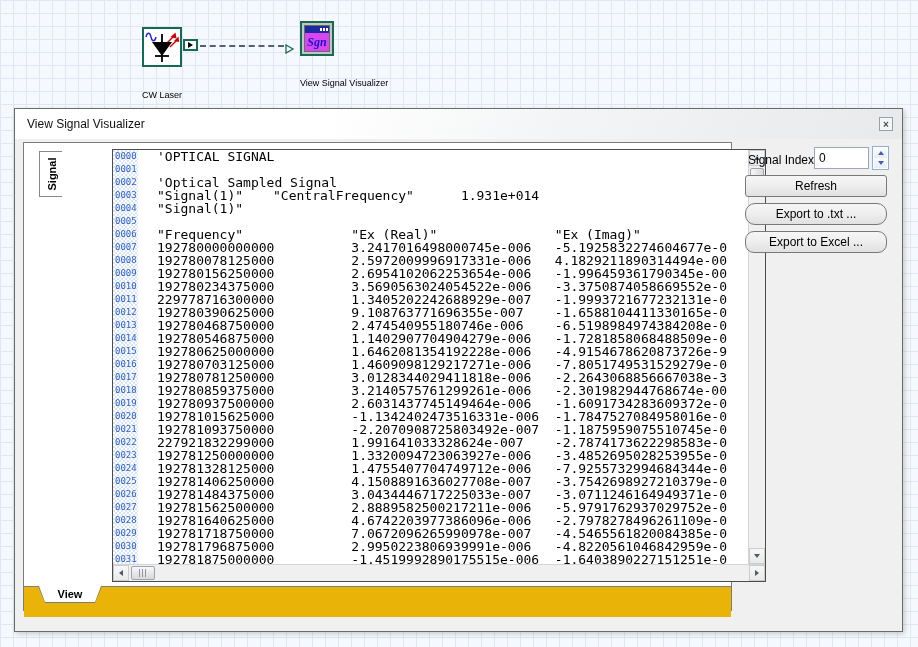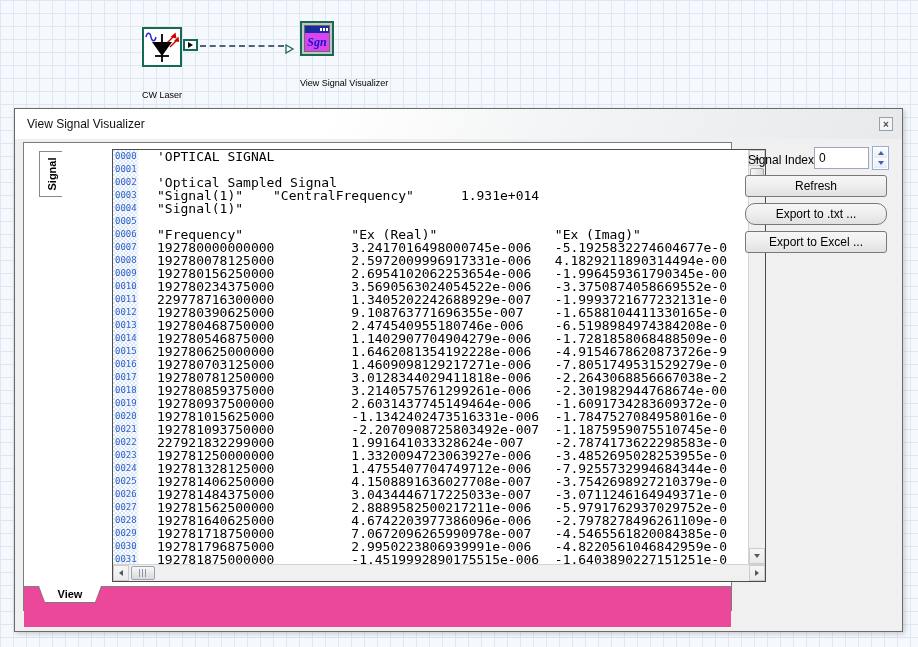--- a/index.html
+++ b/index.html
@@ -77,21 +77,21 @@
   .hthumb { position:absolute; top:1px; bottom:1px; left:18px; width:24px;
     background:linear-gradient(#f8f8f8,#d9d9d9); border:1px solid #9aa4ae; border-radius:2px;
     display:flex; align-items:center; justify-content:center; }
   .grip { width:8px; height:8px;
     background:repeating-linear-gradient(90deg,#8f98a2 0 1px,transparent 1px 3px); }
   .tri-up { width:0; height:0; border-left:3px solid transparent; border-right:3px solid transparent; border-bottom:4px solid #4e5a66; }
   .tri-dn { width:0; height:0; border-left:3px solid transparent; border-right:3px solid transparent; border-top:4px solid #4e5a66; }
   .tri-lt { width:0; height:0; border-top:3px solid transparent; border-bottom:3px solid transparent; border-right:4px solid #4e5a66; }
   .tri-rt { width:0; height:0; border-top:3px solid transparent; border-bottom:3px solid transparent; border-left:4px solid #4e5a66; }
 
-  .tabstrip { position:absolute; left:0; right:0; top:443px; height:41px; background:#ec4899;
+  .tabstrip { position:absolute; left:0; right:0; top:443px; height:31px; background:#eab308;
     border-top:1px solid #808080; }
   .viewtab { position:absolute; left:14px; top:-1px; width:64px; height:17px; }
   .viewtab .shape { position:absolute; inset:0; background:#7a7a7a;
     clip-path:polygon(0 0,100% 0,calc(100% - 7px) 100%,7px 100%); }
   .viewtab .inner { position:absolute; left:1px; right:1px; top:0; bottom:1px; background:#fff;
     clip-path:polygon(0 0,100% 0,calc(100% - 6px) 100%,6px 100%);
     display:flex; align-items:center; justify-content:center; font-weight:bold; font-size:11px; }
 
   
   .sidelabel { position:absolute; left:733px; top:44px; font-size:12px; color:#000; }
@@ -101,21 +101,21 @@
     border:1px solid #94aedb; background:#fff; }
   .spin-btn { position:absolute; left:1px; right:1px; height:10px;
     background:linear-gradient(#fbfbfb,#e8ecf2); display:flex; align-items:center; justify-content:center; }
   .spin-up { top:1px; } .spin-dn { bottom:1px; }
   .stri-up { width:0; height:0; border-left:3px solid transparent; border-right:3px solid transparent; border-bottom:4px solid #3c5fb8; }
   .stri-dn { width:0; height:0; border-left:3px solid transparent; border-right:3px solid transparent; border-top:4px solid #3c5fb8; }
   .btn { position:absolute; left:730px; width:142px; height:22px;
     border:1px solid #787878; border-radius:3px;
     background:linear-gradient(#f6f6f6,#efefef 45%,#e1e1e1);
     display:flex; align-items:center; justify-content:center; font-size:12px; color:#000; cursor:default; }
-  .btn-refresh { top:66px; } .btn-txt { top:94px;border-radius:10px; } .btn-excel { top:122px; }
+  .btn-refresh { top:66px; } .btn-txt { top:94px;border-radius:10px; } .btn-excel { top:122px;border-radius:9px; }
 </style>
 </head>
 <body>
 
 <div class="laser-box">
   <svg viewBox="0 0 36 36">
     <path d="M2 8 C3 3, 6 3, 7 8 S 11 13, 12 8" stroke="#2a2ad0" stroke-width="1.4" fill="none"></path>
     <path d="M22 15 L30 7" stroke="#cf0000" stroke-width="1.4"></path>
     <polygon points="31.5,3.5 32.5,9.5 26.5,8" fill="#cf0000"></polygon>
     <path d="M26 18 L33 11" stroke="#cf0000" stroke-width="1.4"></path>
@@ -209,21 +209,21 @@
           <div class="tl"><span class="c0">192780000000000</span><span class="c1">3.2417016498000745e-006</span><span class="c2">-5.1925832274604677e-0</span></div>
           <div class="tl"><span class="c0">192780078125000</span><span class="c1">2.5972009996917331e-006</span><span class="c2">4.1829211890314494e-00</span></div>
           <div class="tl"><span class="c0">192780156250000</span><span class="c1">2.6954102062253654e-006</span><span class="c2">-1.996459361790345e-00</span></div>
           <div class="tl"><span class="c0">192780234375000</span><span class="c1">3.5690563024054522e-006</span><span class="c2">-3.3750874058669552e-0</span></div>
           <div class="tl"><span class="c0">229778716300000</span><span class="c1">1.3405202242688929e-007</span><span class="c2">-1.9993721677232131e-0</span></div>
           <div class="tl"><span class="c0">192780390625000</span><span class="c1">9.108763771696355e-007</span><span class="c2">-1.6588104411330165e-0</span></div>
           <div class="tl"><span class="c0">192780468750000</span><span class="c1">2.474540955180746e-006</span><span class="c2">-6.5198984974384208e-0</span></div>
           <div class="tl"><span class="c0">192780546875000</span><span class="c1">1.1402907704904279e-006</span><span class="c2">-1.7281858068488509e-0</span></div>
           <div class="tl"><span class="c0">192780625000000</span><span class="c1">1.6462081354192228e-006</span><span class="c2">-4.9154678620873726e-9</span></div>
           <div class="tl"><span class="c0">192780703125000</span><span class="c1">1.4609098129217271e-006</span><span class="c2">-7.8051749531529279e-0</span></div>
-          <div class="tl"><span class="c0">192780781250000</span><span class="c1">3.0128344029411818e-006</span><span class="c2">-2.2643068856667038e-2</span></div>
+          <div class="tl"><span class="c0">192780781250000</span><span class="c1">3.0128344029411818e-006</span><span class="c2">-2.2643068856667038e-3</span></div>
           <div class="tl"><span class="c0">192780859375000</span><span class="c1">3.2140575761299261e-006</span><span class="c2">-2.301982944768674e-00</span></div>
           <div class="tl"><span class="c0">192780937500000</span><span class="c1">2.6031437745149464e-006</span><span class="c2">-1.6091734283609372e-0</span></div>
           <div class="tl"><span class="c0">192781015625000</span><span class="c1">-1.1342402473516331e-006</span><span class="c2">-1.7847527084958016e-0</span></div>
           <div class="tl"><span class="c0">192781093750000</span><span class="c1">-2.2070908725803492e-007</span><span class="c2">-1.1875959075510745e-0</span></div>
           <div class="tl"><span class="c0">227921832299000</span><span class="c1">1.991641033328624e-007</span><span class="c2">-2.7874173622298583e-0</span></div>
           <div class="tl"><span class="c0">192781250000000</span><span class="c1">1.3320094723063927e-006</span><span class="c2">-3.4852695028253955e-0</span></div>
           <div class="tl"><span class="c0">192781328125000</span><span class="c1">1.4755407704749712e-006</span><span class="c2">-7.9255732994684344e-0</span></div>
           <div class="tl"><span class="c0">192781406250000</span><span class="c1">4.1508891636027708e-007</span><span class="c2">-3.7542698927210379e-0</span></div>
           <div class="tl"><span class="c0">192781484375000</span><span class="c1">3.0434446717225033e-007</span><span class="c2">-3.0711246164949371e-0</span></div>
           <div class="tl"><span class="c0">192781562500000</span><span class="c1">2.8889582500217211e-006</span><span class="c2">-5.9791762937029752e-0</span></div>

